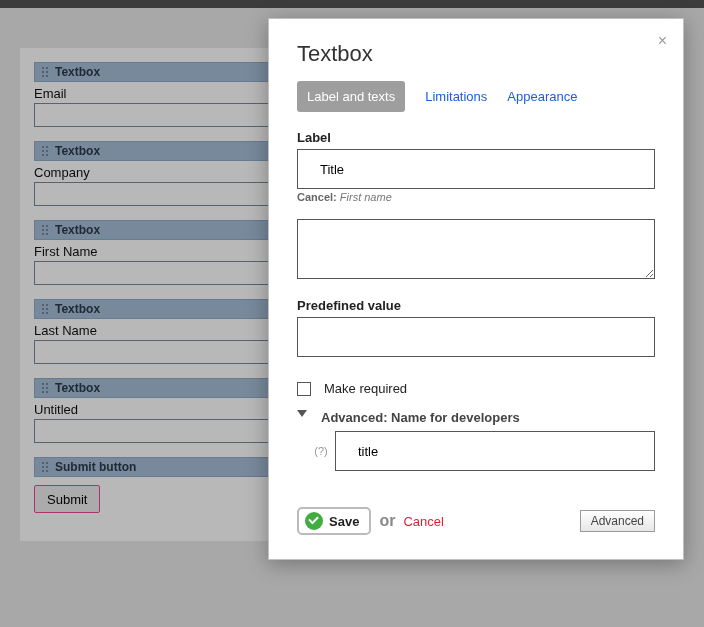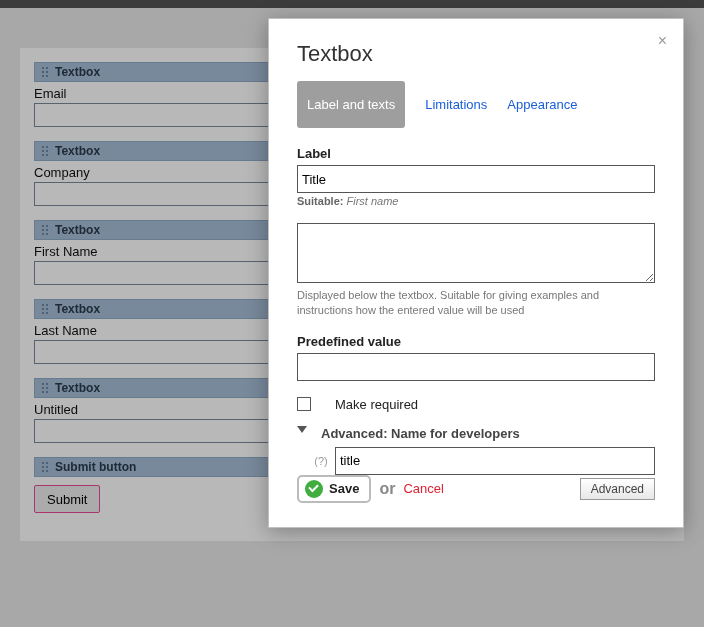--- a/index.html
+++ b/index.html
@@ -17,36 +17,36 @@
   .field-input { margin-top:2px; width:100%; height:24px; border:1px solid #7a8a9a; background:#fff; }
   .submit-header { background:#a6bed7; border:1px solid #8facc6; height:20px; display:flex; align-items:center; font-weight:bold; color:#2b3b4b; font-size:12px; padding-left:6px; }
   .submit-btn { margin-top:8px; height:28px; padding:0 12px; border:1px solid #ec4899; background:#eee; border-radius:2px; font-size:13px; }
 
   .overlay { position:absolute; top:0; left:0; width:704px; height:627px; background:rgba(0,0,0,0.28); }
   .modal { position:absolute; top:18px; left:268px; width:416px; background:#fff; border:1px solid #c0c0c0; box-shadow:0 4px 20px rgba(0,0,0,0.3); }
   .modal-inner { padding:22px 28px 24px 28px; position:relative; }
   .modal-close { position:absolute; top:14px; right:16px; color:#9b9b9b; font-size:16px; line-height:1; cursor:pointer; }
   .modal-title { font-size:22px; font-weight:normal; color:#333; margin-bottom:14px; }
   .tabs { display:flex; align-items:center; gap:20px; margin-bottom:18px; font-size:13px; }
-  .tab-active { background:#9e9e9e; color:#fff; border-radius:3px; padding:16px 10px; }
+  .tab-active { background:#9e9e9e; color:#fff; border-radius:3px; padding:8px 10px; }
   .tab-link { color:#1a5fd8; cursor:pointer; }
   .fld-label { font-weight:bold; font-size:13px; margin-bottom:4px; }
-  .text-input { width:100%; height:28px; border:1px solid #555; padding:2px 4px; font-size:13px; }
+  .text-input { width:100%; height:40px; border:1px solid #555; padding:2px 22px; font-size:13px; }
   .example { font-size:11px; color:#666; margin-top:2px; }
   .example i { font-style:italic; color:#777; }
   .section { margin-top:16px; }
   .textarea { width:100%; height:60px; border:1px solid #555; resize:both; padding:2px 6px; font-size:13px; min-height:60px; }
   .help { font-size:11px; color:#777; margin-top:2px; line-height:1.35; }
-  .chk-row { display:flex; align-items:center; gap:24px; margin-top:16px; font-size:13px; }
+  .chk-row { display:flex; align-items:center; gap:13px; margin-top:24px; font-size:13px; }
   .chk { width:14px; height:14px; border:1px solid #555; }
   .adv-row { display:flex; gap:14px; margin-top:14px; font-size:13px; color:#444; font-weight:bold; }
   .triangle-down { width:0; height:0; border-left:5px solid transparent; border-right:5px solid transparent; border-top:7px solid #555; }
   .dev-row { margin-top:6px; display:flex; align-items:center; gap:6px; padding-left:16px; }
   .qmark { width:16px; text-align:center; color:#999; font-size:11px; }
-  .footer { display:flex; align-items:center; justify-content:space-between; }
+  .footer { margin-top:36px; display:flex; align-items:center; justify-content:space-between; }
   .footer-left { display:flex; align-items:center; gap:8px; }
   .save-btn { display:flex; align-items:center; gap:6px; border:2px solid #bbb; border-radius:5px; padding:3px 10px 3px 6px; background:#fff; font-weight:bold; font-size:13px; cursor:pointer; }
   .check-icon { width:18px; height:18px; border-radius:50%; background:#3fae3f; position:relative; }
   .check-icon::after { content:""; position:absolute; left:4px; top:4px; width:7px; height:4px; border-left:2px solid #fff; border-bottom:2px solid #fff; transform:rotate(-45deg); }
   .or-txt { color:#888; font-size:16px;font-weight:bold; }
   .cancel-link { color:#d23; font-size:13px; cursor:pointer; }
   .adv-btn { border:1px solid #9a9a9a; background:linear-gradient(#fff,#e7e7e7); border-radius:0; padding:3px 10px; font-size:12px; color:#444; cursor:pointer; }
 </style>
 </head>
 <body>
@@ -122,28 +122,27 @@
     <div class="tabs">
       <span class="tab-active">Label and texts</span>
       <span class="tab-link">Limitations</span>
       <span class="tab-link">Appearance</span>
     </div>
 
     <div class="section" style="margin-top:0">
       <div class="fld-label">Label</div>
       <input class="text-input" value="Title" style="">
       <div class="example">
-        <b>Suitable:</b>
+        <b>Cancel:</b>
         <i>First name</i>
       </div>
     </div>
 
     <div class="section">
       <textarea class="textarea" style=""></textarea>
-      <div class="help">Displayed below the textbox. Suitable for giving examples and instructions how the entered value will be used</div>
     </div>
 
     <div class="section">
       <div class="fld-label">Predefined value</div>
       <input class="text-input" value="" style="">
     </div>
 
     <div class="chk-row">
       <span class="chk"></span>
       <span>Make required</span>

